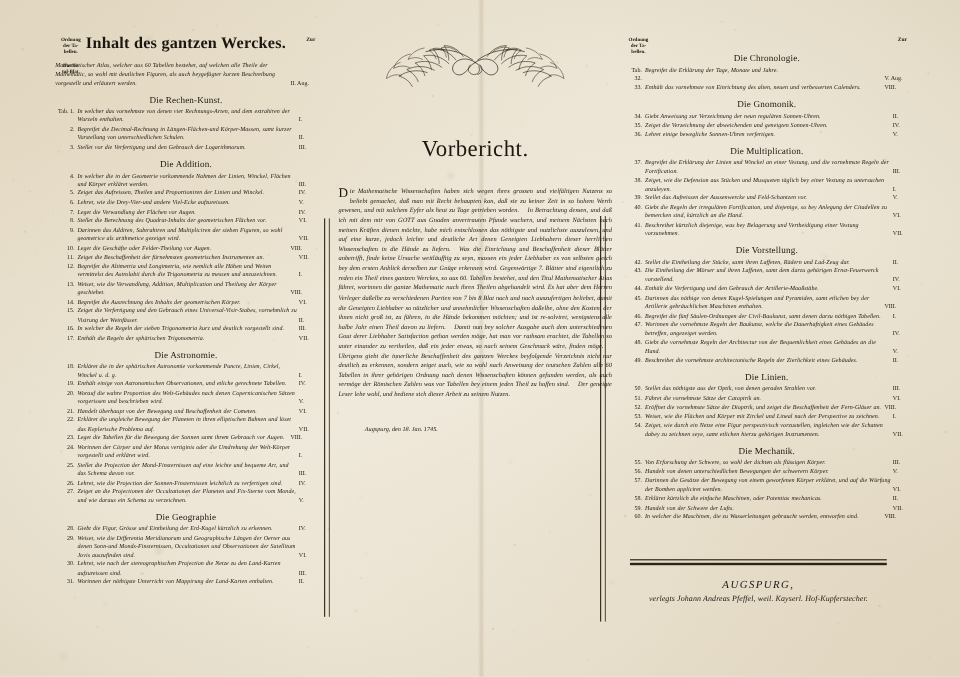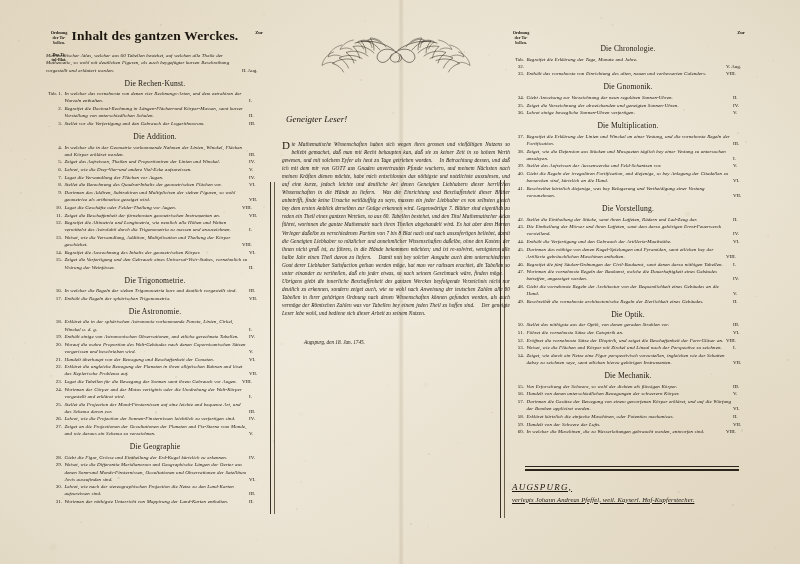--- a/index.html
+++ b/index.html
@@ -22,21 +22,21 @@
   .speck{position:absolute;border-radius:50%;background:#8d7a55;}
   .fold{
     position:absolute;left:398px;top:0;width:6px;height:564px;
     background:linear-gradient(to right, rgba(150,130,95,0) 0%, rgba(150,130,95,.16) 40%, rgba(150,130,95,.20) 55%, rgba(150,130,95,0) 100%);
     pointer-events:none;
   }
 
   
   .col-left{position:absolute;left:46px;top:28px;width:218px;}
   .col-center{position:absolute;left:282px;top:30px;width:228px;}
-  .col-right{position:absolute;left:508px;top:28px;width:240px;}
+  .col-right{position:absolute;left:519px;top:28px;width:240px;}
 
   .rule-left{
     position:absolute;left:270px;top:182px;width:3px;height:332px;
     border-left:1px solid #3a3126;border-right:1px solid #6b5e49;
   }
   .rule-right{
     position:absolute;left:500px;top:180px;width:3px;height:338px;
     border-left:1px solid #3a3126;border-right:1px solid #6b5e49;
   }
 
@@ -96,21 +96,21 @@
   }
   .body-text .dropcap{
     float:left;font-size:11px;line-height:.82;font-style:normal;
     padding:1px 1.5px 0 0;font-weight:normal;
   }
   .sep{display:inline-block;width:7px;}
   .place-date{font-style:italic;font-size:5.2px;margin:22px 0 0 22px;}
   .signature{font-size:9px;text-align:right;margin:18px 22px 0 0;letter-spacing:.3px;}
 
   
-  .imprint{position:absolute;left:512px;top:466px;width:240px;text-decoration:underline;}
+  .imprint{position:absolute;left:512px;top:466px;width:240px;text-align:center;}
   .imp-rule-wrap{position:relative;width:214px;margin:0 auto 11px auto;}
   .imp-rule-wrap .r1{height:1px;background:#2a241b;}
   .imp-rule-wrap .r2{height:2px;margin-top:1.5px;background:#2a241b;}
   .imp-city{font-style:italic;font-size:9px;letter-spacing:1.2px;margin-bottom:4px;}
   .imp-pub{font-style:italic;font-size:6.6px;letter-spacing:.1px;}
 </style>
 </head>
 <body>
 
 <div class="page"></div>
@@ -385,21 +385,20 @@
       <div class="entry">
         <div class="enum">14.</div>
         <div class="etext">Begreifet die Ausrechnung des Inhalts der geometrischen Körper.</div>
         <div class="eref">VI.</div>
       </div>
       <div class="entry">
         <div class="enum">15.</div>
         <div class="etext">Zeiget die Verfertigung und den Gebrauch eines Universal-Visir-Stabes, vornehmlich zu Visirung der Weinfässer.</div>
         <div class="eref">II.</div>
       </div>
-      <div class="sec-head">Die Trigonometrie.</div>
       <div class="entry">
         <div class="enum">16.</div>
         <div class="etext">In welcher die Regeln der sieben Trigonometria kurz und deutlich vorgestellt sind.</div>
         <div class="eref">III.</div>
       </div>
       <div class="entry">
         <div class="enum">17.</div>
         <div class="etext">Enthält die Regeln der sphärischen Trigonometria.</div>
         <div class="eref">VII.</div>
       </div>
@@ -512,21 +511,21 @@
         <path d="M72 30 c-14 3 -24 12 -28 24 c10 -5 19 -5 27 -1"></path>
         <path d="M288 30 c14 3 24 12 28 24 c-10 -5 -19 -5 -27 -1"></path>
         <path d="M55 44 c-13 5 -21 15 -23 27 c9 -6 17 -8 25 -5"></path>
         <path d="M305 44 c13 5 21 15 23 27 c-9 -6 -17 -8 -25 -5"></path>
       </g>
       <path d="M172 48 c-6 6 -4 14 4 16 c8 2 14 -6 10 -13" stroke-width="1"></path>
       <path d="M188 48 c6 6 4 14 -4 16" stroke-width="1"></path>
     </g>
   </svg>
 
-  <div class="geneigter">Geneigter Leser!</div>
+  <h2 class="vorbericht">Vorbericht.</h2>
 
   <div class="body-text">
     <span class="dropcap">D</span><span>ie Mathematische Wissenschaften haben sich wegen ihres grossen und vielfältigen Nutzens so beliebt gemachet, daß man mit Recht behaupten kan, daß sie zu keiner Zeit in so hohem Werth gewesen, und mit solchem Eyfer als heut zu Tage getrieben worden.</span><span class="sep"></span><span>In Betrachtung dessen, und daß ich mit dem mir von GOTT aus Gnaden anvertrauten Pfunde wuchern, und meinem Nächsten nach meinen Kräften dienen möchte, habe mich entschlossen das nöthigste und nutzlichste auszulesen, und auf eine kurze, jedoch leichte und deutliche Art denen Geneigten Liebhabern dieser herrlichen Wissenschaften in die Hände zu liefern.</span><span class="sep"></span><span>Was die Einrichtung und Beschaffenheit dieser Blätter anbetrifft, finde keine Ursache weitläufftig zu seyn, massen ein jeder Liebhaber es von selbsten gleich bey dem ersten Anblick derselben zur Gnüge erkennen wird. Gegenwärtige 7. Blätter sind eigentlich zu reden ein Theil eines gantzen Werckes, so aus 60. Tabellen bestehet, und den Titul Mathematischer Atlas führet, worinnen die gantze Mathematic nach ihren Theilen abgehandelt wird. Es hat aber dem Herren Verleger daßelbe zu verschiedenen Partien von 7 bis 8 Blat nach und nach auszufertigen beliebet, damit die Geneigten Liebhaber so nützlicher und annehmlicher Wissenschaften daßelbe, ohne den Kosten, der ihnen nicht groß ist, zu führen, in die Hände bekommen möchten; und ist re-solviret, wenigstens alle halbe Jahr einen Theil davon zu liefern.</span><span class="sep"></span><span>Damit nun bey solcher Ausgabe auch dem unterschiedenen Gout derer Liebhaber Satisfaction gethan werden möge, hat man vor rathsam erachtet, die Tabellen so unter einander zu vertheilen, daß ein jeder etwas, so nach seinem Geschmack wäre, finden möge.</span><span class="sep"></span><span>Ubrigens giebt die innerliche Beschaffenheit des gantzen Werckes beyfolgende Verzeichnis nicht nur deutlich zu erkennen, sondern zeiget auch, wie so wohl nach Anweisung der teutschen Zahlen alle 60 Tabellen in ihrer gehörigen Ordnung nach denen Wissenschaften können gefunden werden, als auch vermöge der Römischen Zahlen was vor Tabellen bey einem jeden Theil zu hoffen sind.</span><span class="sep"></span><span>Der geneigte Leser lebe wohl, und bediene sich dieser Arbeit zu seinem Nutzen.</span>
   </div>
 
   <div class="place-date">Augspurg, den 18. Jan. 1745.</div>
 </div>
 
 <div class="col-right">
   <div class="marg-head" style="left:-2px;top:2px;width:30px;">
@@ -624,21 +623,21 @@
       <div class="entry">
         <div class="enum">48.</div>
         <div class="etext">Giebt die vornehmste Regeln der Architectur von der Bequemlichkeit eines Gebäudes an die Hand.</div>
         <div class="eref">V.</div>
       </div>
       <div class="entry">
         <div class="enum">49.</div>
         <div class="etext">Beschreibet die vornehmste architectonische Regeln der Zierlichkeit eines Gebäudes.</div>
         <div class="eref">II.</div>
       </div>
-      <div class="sec-head">Die Optik.</div>
+      <div class="sec-head">Die Linien.</div>
       <div class="entry">
         <div class="enum">50.</div>
         <div class="etext">Stellet das nöthigste aus der Optik, von denen geraden Strahlen vor.</div>
         <div class="eref">III.</div>
       </div>
       <div class="entry">
         <div class="enum">51.</div>
         <div class="etext">Führet die vornehmste Sätze der Catoptrik an.</div>
         <div class="eref">VI.</div>
       </div>

